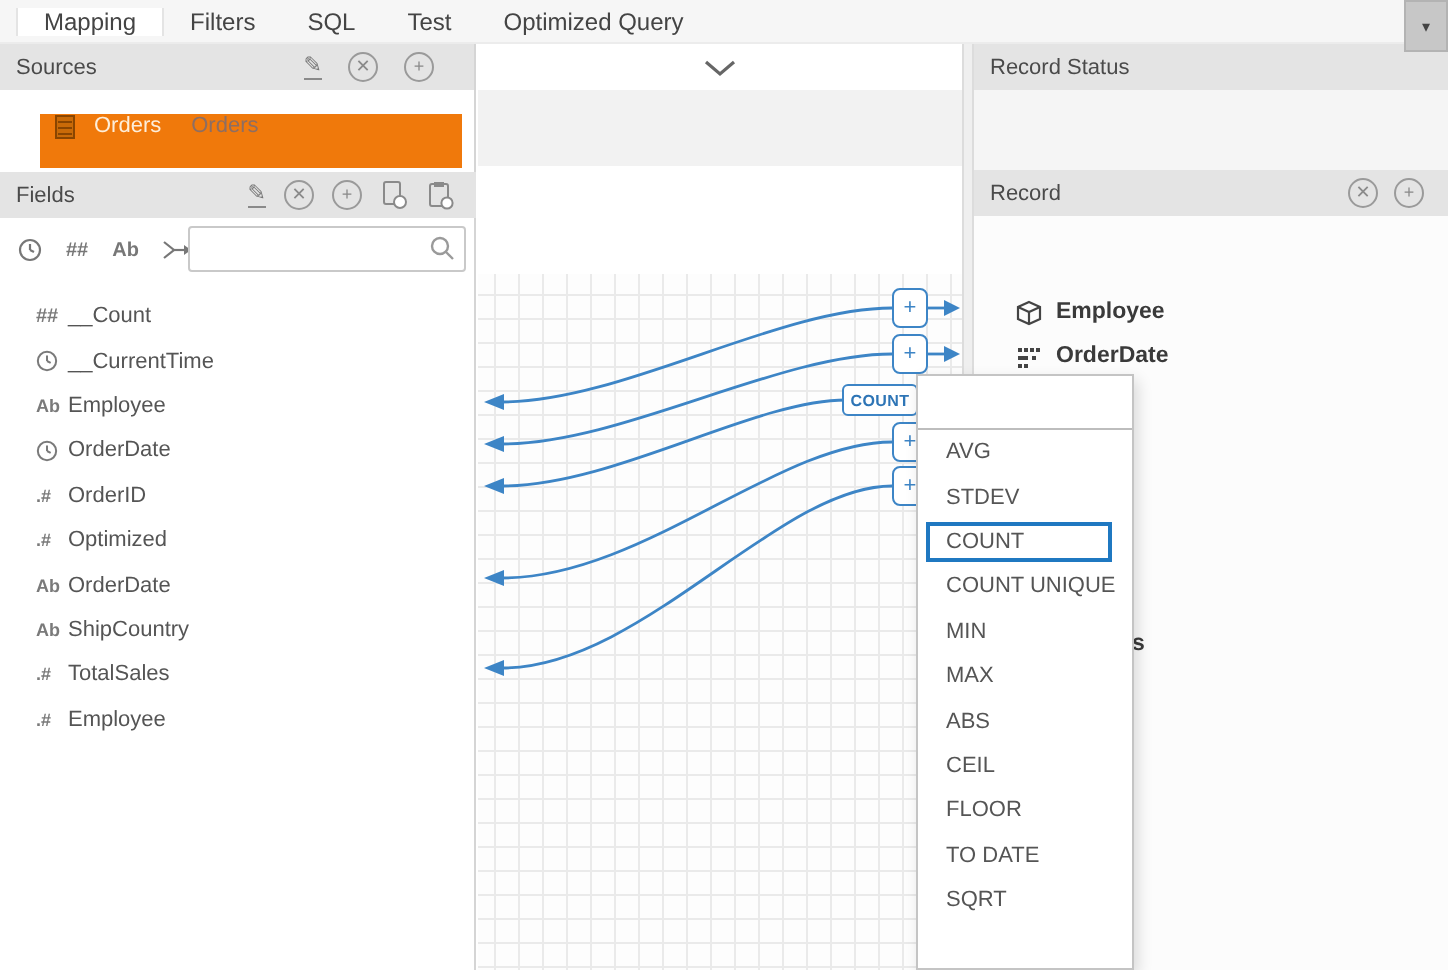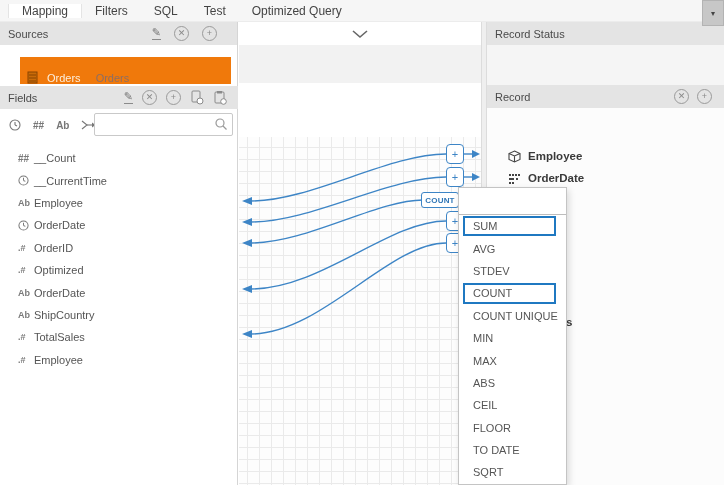--- a/index.html
+++ b/index.html
@@ -14,21 +14,21 @@
 
   
   .hdr { height:23px; background:#e4e4e4; display:flex; align-items:center; padding:0 8px; font-size:11px; color:#4a4a4a; }
   .hdr .spacer { margin-left:auto; }
   .cicon { width:15px; height:15px; border:1px solid #9a9a9a; border-radius:50%; display:flex; align-items:center; justify-content:center; font-size:9px; line-height:9px; color:#8a8a8a; background:transparent; }
   .pencil { font-family:"DejaVu Sans",sans-serif; font-size:11px; line-height:11px; color:#777; border-bottom:1px solid #8a8a8a; padding-bottom:1px; }
   .icongap { display:flex; align-items:center; gap:10px; }
 
   
   .left { position:absolute; left:0; top:22px; width:238px; height:463px; background:#fff; border-right:1px solid #d5d5d5; }
-  .orders-row { position:absolute; left:20px; top:35px; width:211px; height:27px; background:#F0790B; display:flex; align-items:flex-end; padding-left:7px; gap:7px; }
+  .orders-row { position:absolute; left:20px; top:35px; width:211px; height:27px; background:#F0790B; display:flex; align-items:flex-start; padding-left:7px; gap:7px; }
   .orders-name { color:#fdeeda; font-size:11px; }
   .orders-alias { color:#8d6e63; font-size:11px; margin-left:8px; }
   .fields-hdr { position:absolute; left:0; top:64px; width:238px; }
   .filter-row { position:absolute; left:0; top:90px; width:238px; height:26px; display:flex; align-items:center; gap:12px; padding-left:9px; }
   .type-glyph { font-size:10px; font-weight:bold; color:#777; letter-spacing:0; }
   .search-wrap { position:absolute; left:94px; top:91px; width:139px; height:23px; }
   .search-wrap input { width:100%; height:100%; border:1px solid #c9c9c9; border-radius:2px; padding:0 22px 0 6px; font-size:11px; color:#444; outline:none; background:#fff; }
   .search-ic { position:absolute; right:5px; top:4px; }
   .fieldlist { position:absolute; left:0; top:125px; width:238px; }
   .frow { height:22.4px; display:flex; align-items:center; padding-left:18px; }
@@ -276,21 +276,20 @@
         </g>
       </svg>
       <span>OrderDate</span>
     </div>
     <span class="rtail">s</span>
   </div>
 </div>
 
 <div class="menu">
   <div class="menu-head"></div>
-  <div class="mi boxed">SUM</div>
   <div class="mi">AVG</div>
   <div class="mi">STDEV</div>
   <div class="mi boxed">COUNT</div>
   <div class="mi">COUNT UNIQUE</div>
   <div class="mi">MIN</div>
   <div class="mi">MAX</div>
   <div class="mi">ABS</div>
   <div class="mi">CEIL</div>
   <div class="mi">FLOOR</div>
   <div class="mi">TO DATE</div>

